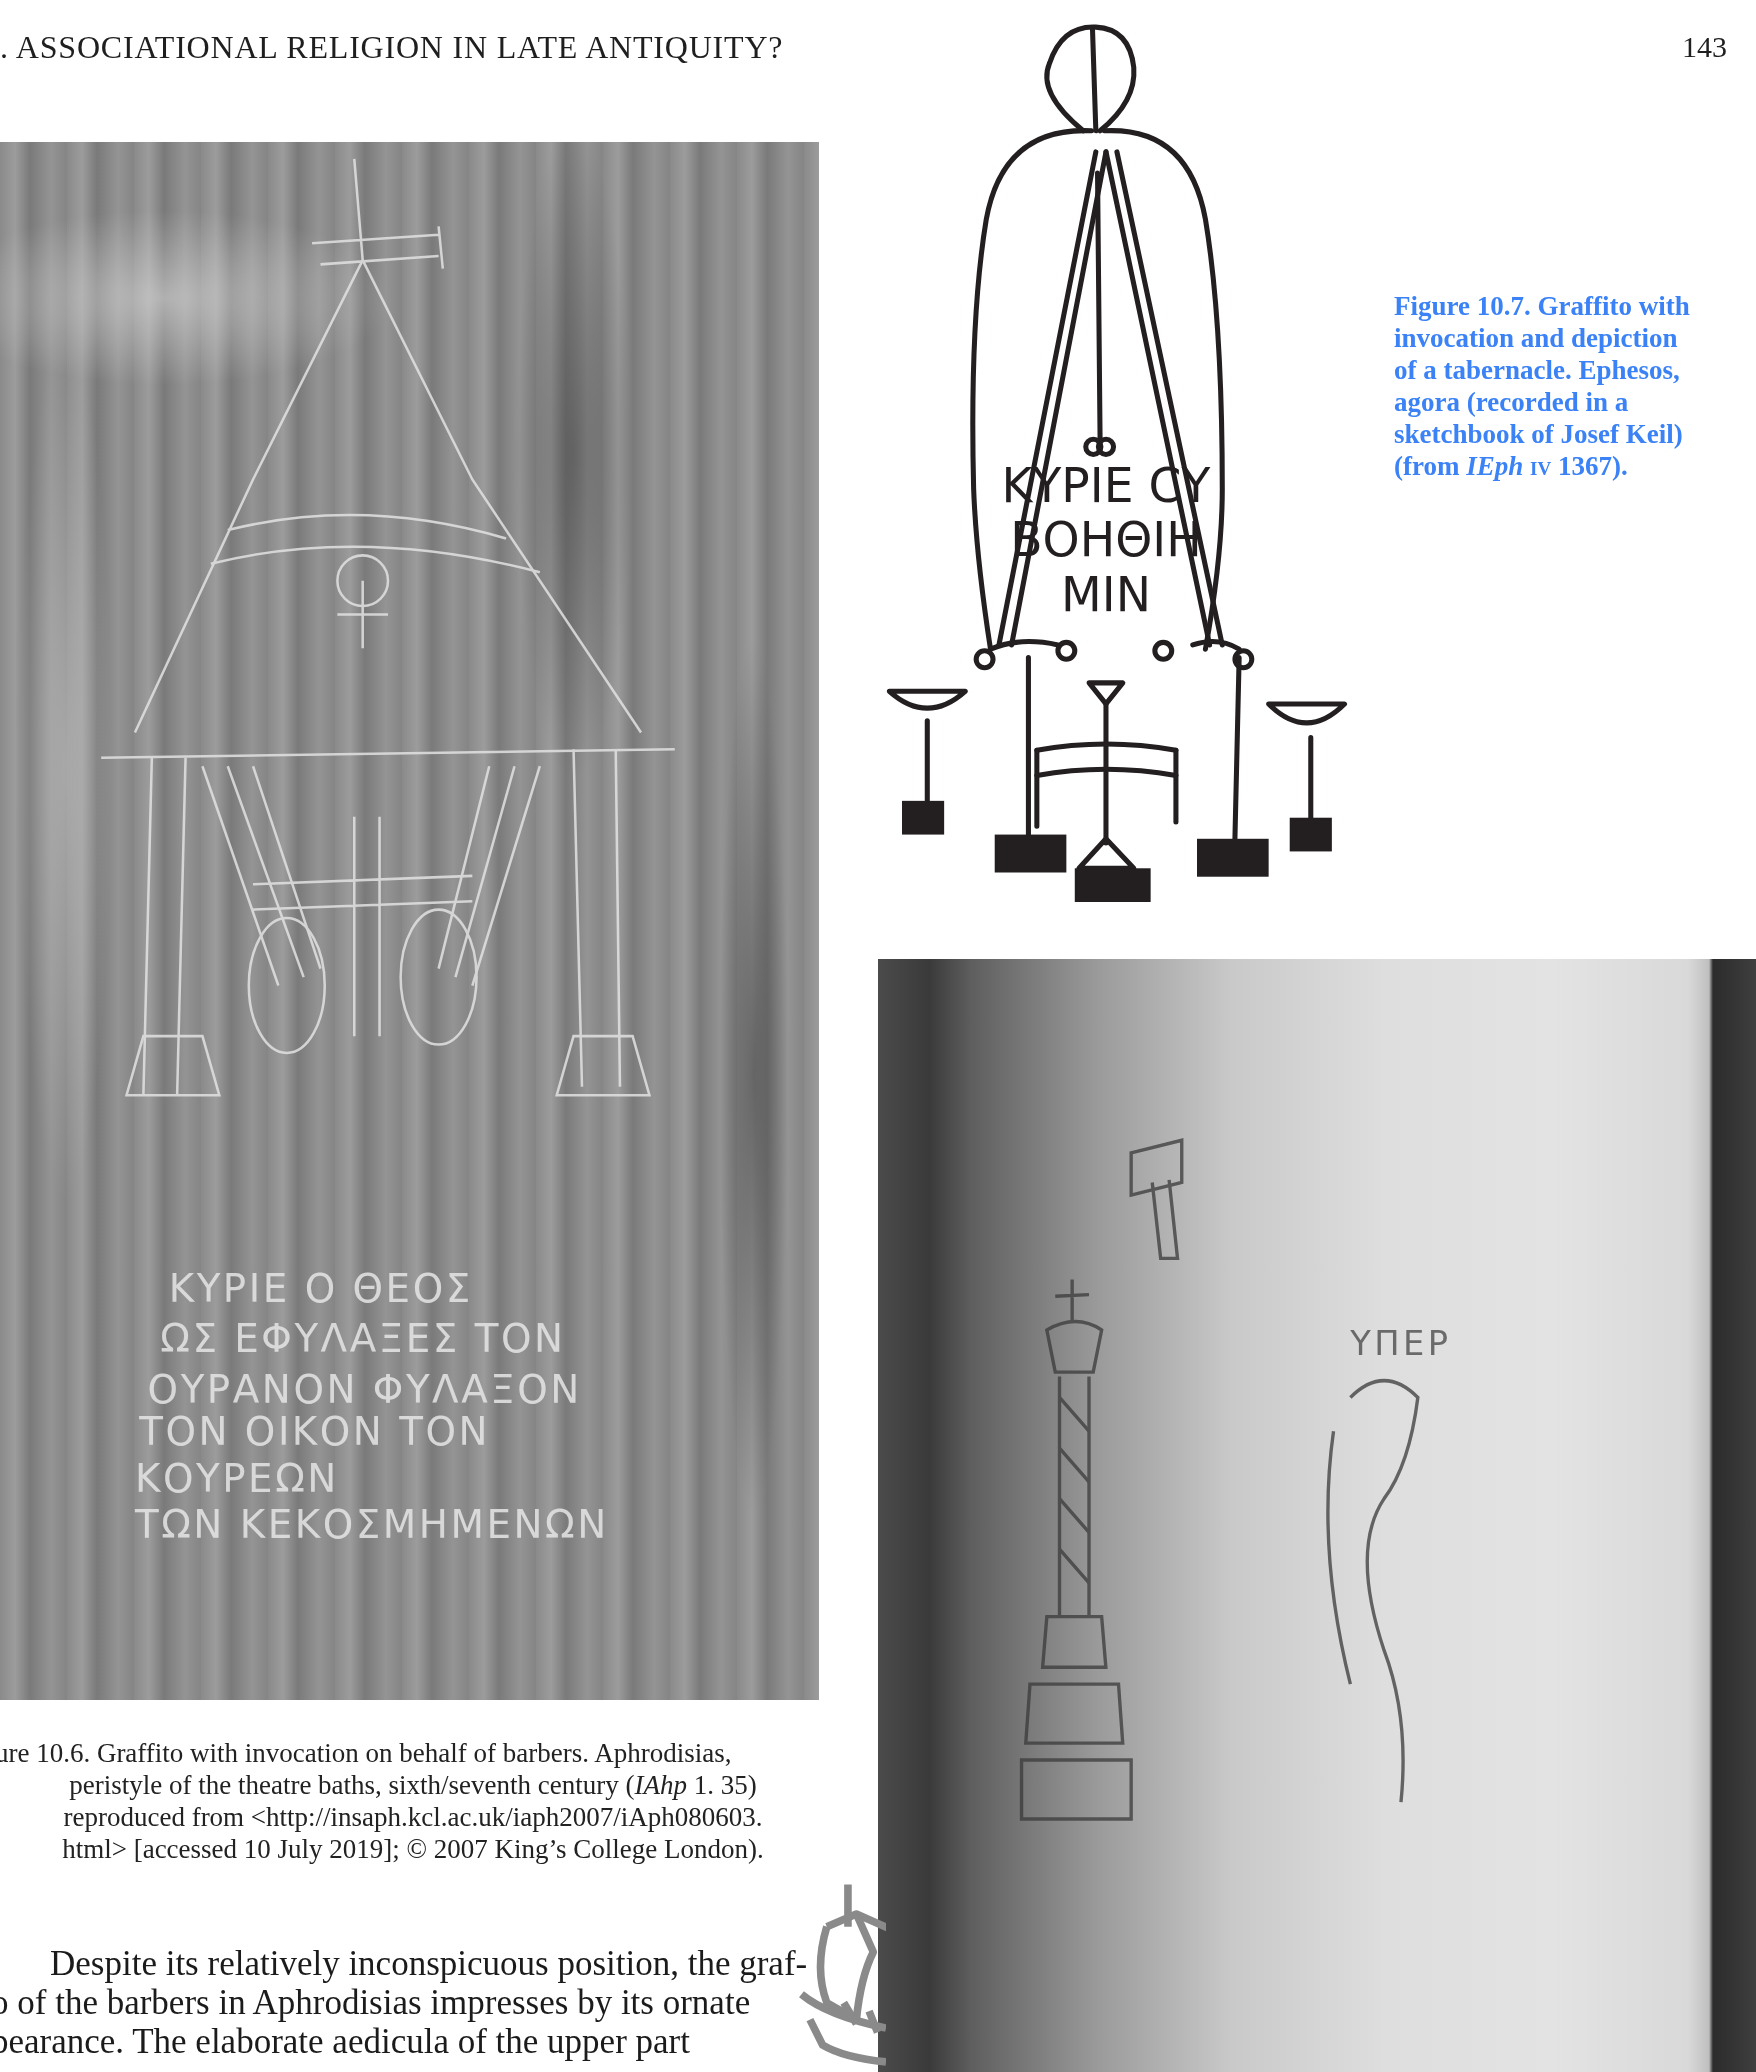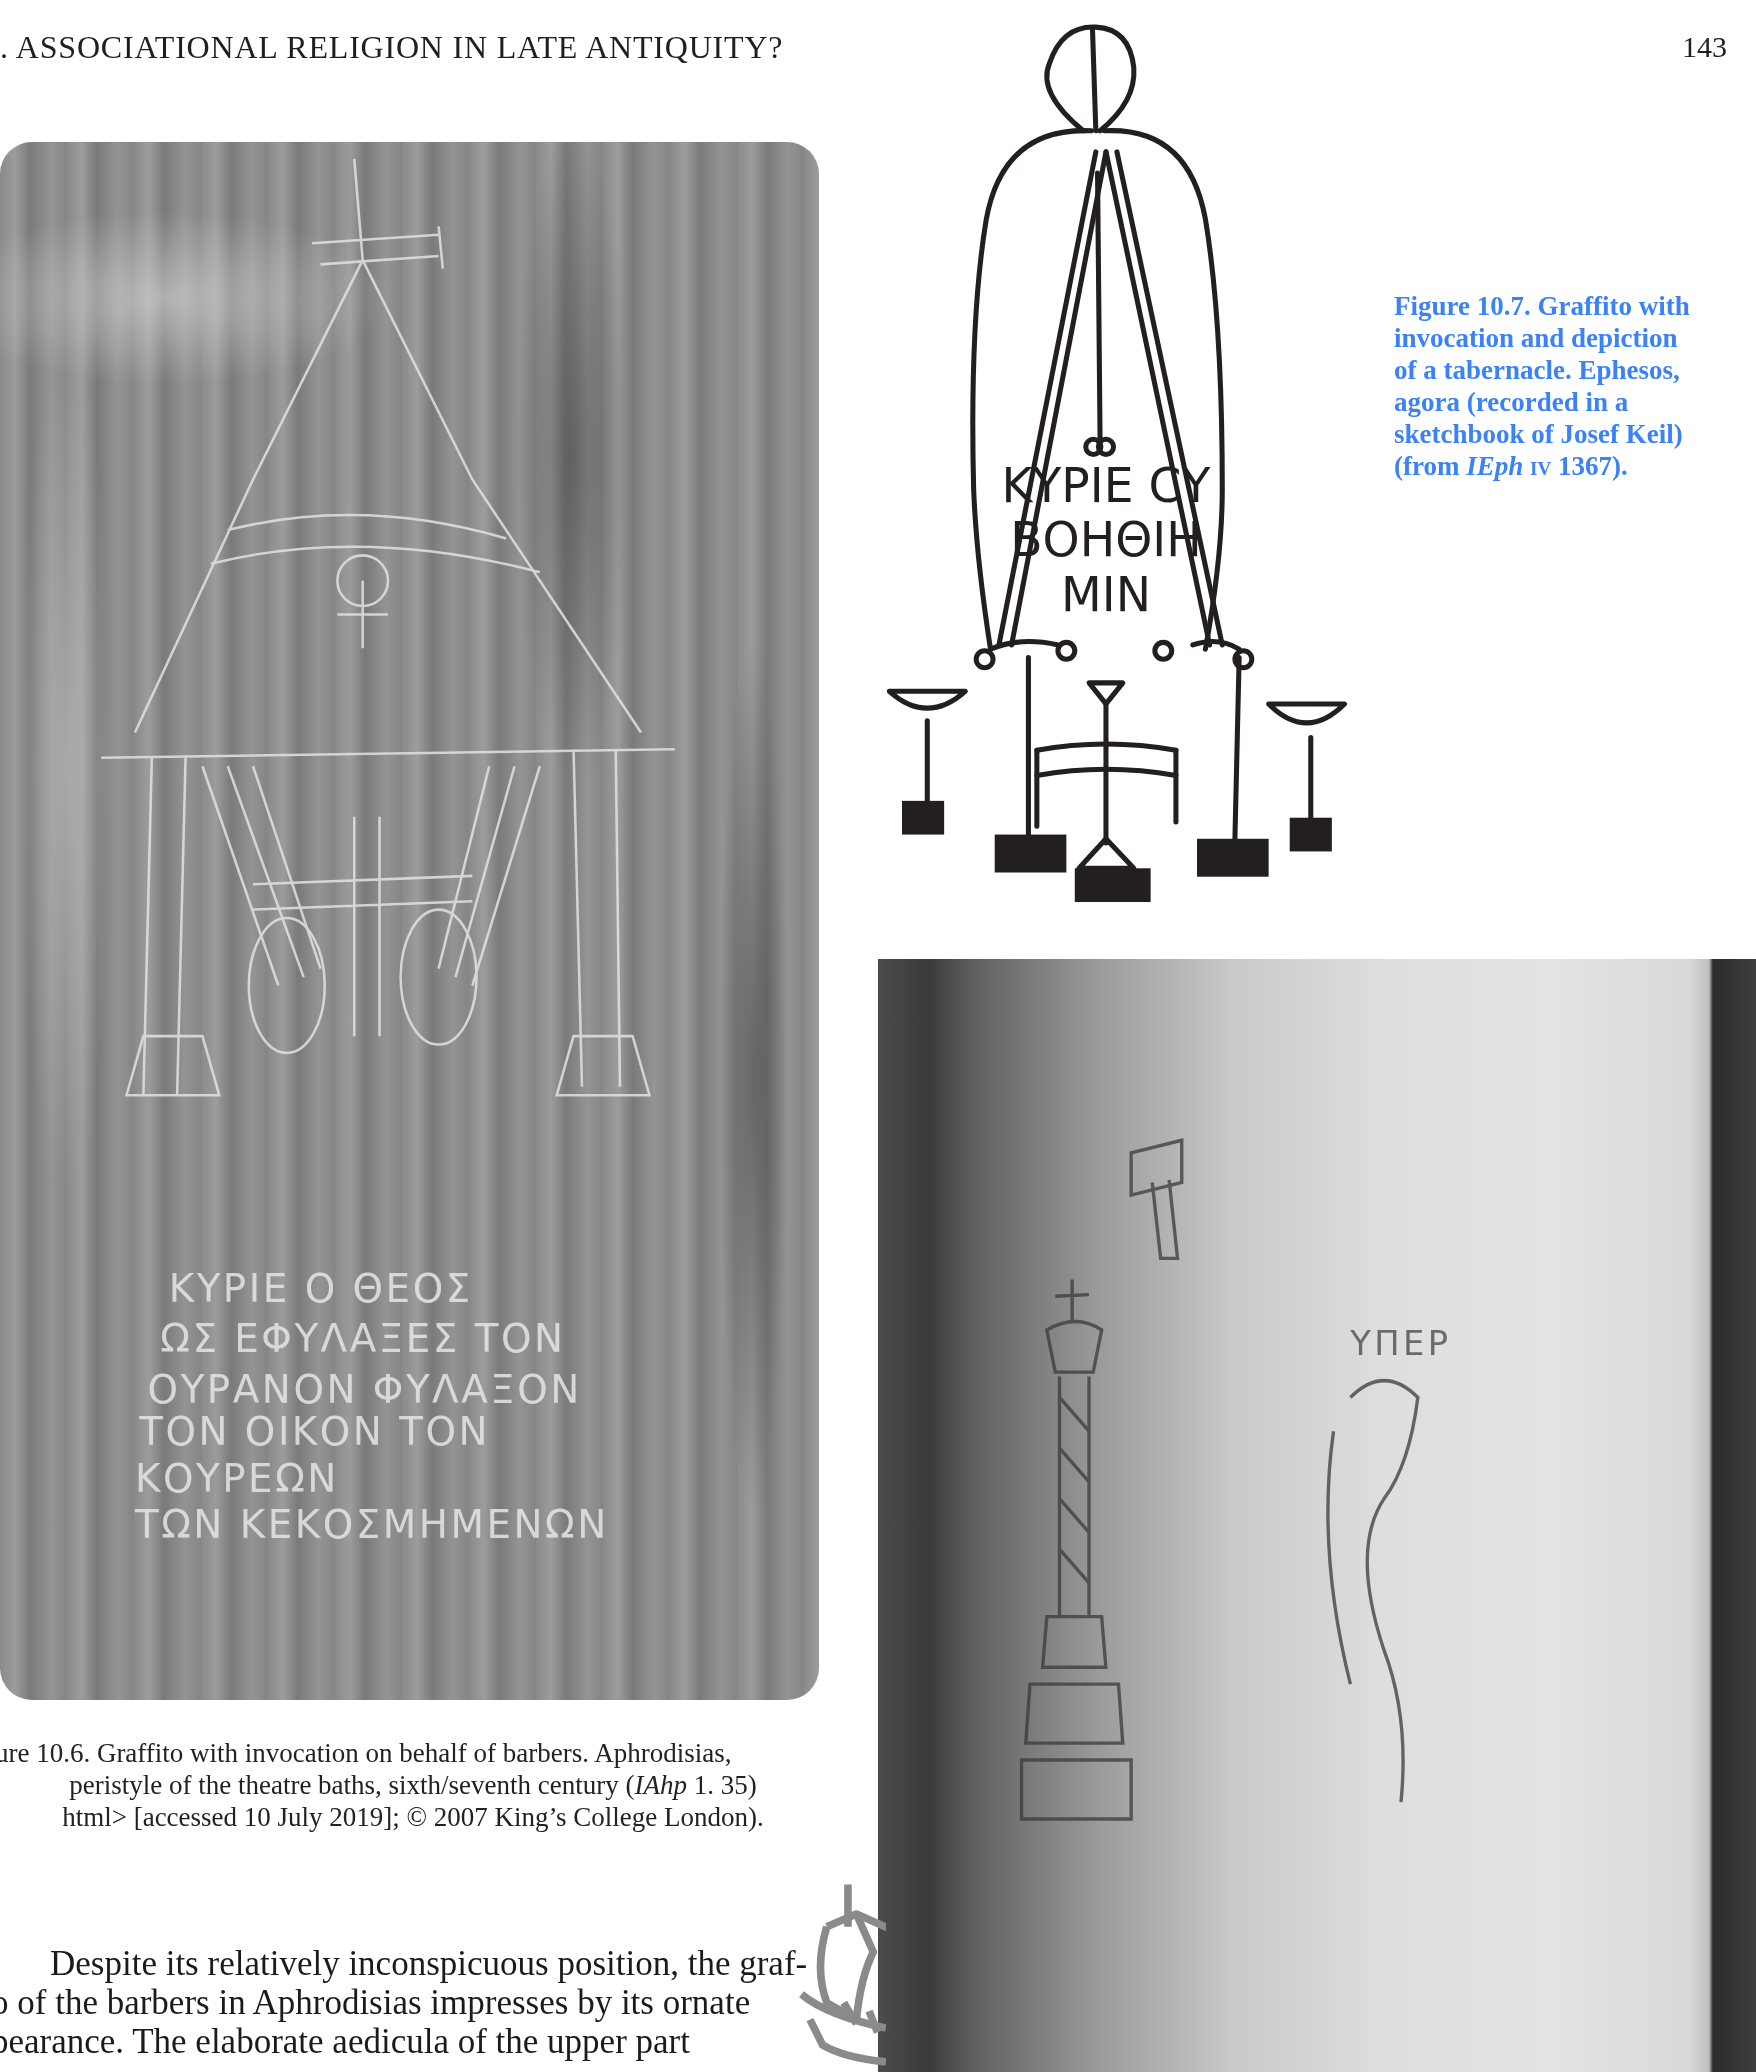--- a/index.html
+++ b/index.html
@@ -9,21 +9,21 @@
   .page-number { position:absolute; left:1682px; top:30px; font-size:30px; }
 
   
   .photo-left { position:absolute; left:0; top:142px; width:819px; height:1558px; overflow:hidden;
     background:
       radial-gradient(ellipse 40% 8% at 20% 10%, rgba(220,220,220,.55), transparent 70%),
       radial-gradient(ellipse 10% 30% at 70% 20%, rgba(60,60,60,.45), transparent 70%),
       radial-gradient(ellipse 8% 40% at 8% 40%, rgba(200,200,200,.5), transparent 70%),
       radial-gradient(ellipse 6% 40% at 92% 60%, rgba(50,50,50,.5), transparent 70%),
       repeating-linear-gradient(90deg, #8a8a8a 0px, #9c9c9c 15px, #7a7a7a 30px, #949494 51px, #858585 67px),
-      #8c8c8c; border-radius: 32px; }
+      #8c8c8c; }
   .photo-left svg { position:absolute; left:0; top:0; }
 
   
   .drawing { position:absolute; left:885px; top:17px; width:506px; height:885px; }
 
   .caption-right { position:absolute; left:1394px; top:290px; width:354px; font-size:27px; line-height:32px; color:#3b82f6;font-weight:bold; }
   .caption-right .ln { display:block; white-space:nowrap; }
   .caption-left { position:absolute; left:0; top:1737px; width:826px; font-size:27px; line-height:32px; text-align:center; color:#222; }
   .caption-left .ln { display:block; white-space:nowrap; }
   .caption-left .ln.first { text-align:left; padding-left:0; margin-left:-18.6px; }
@@ -161,20 +161,21 @@
     </g>
     <g fill="#3a3a3a" opacity="0.7" font-family="DejaVu Sans, sans-serif" font-size="40" letter-spacing="4">
       <text x="560" y="470">ΥΠΕΡ</text>
     </g>
   </svg>
 </div>
 
 <div class="caption-left">
   <span class="ln first">gure 10.6. Graffito with invocation on behalf of barbers. Aphrodisias,</span>
   <span class="ln"><span>peristyle of the theatre baths, sixth/seventh century (</span><em>IAhp</em><span> 1. 35)</span></span>
+  <span class="ln">reproduced from &lt;http://insaph.kcl.ac.uk/iaph2007/iAph080603.</span>
   <span class="ln">html&gt; [accessed 10 July 2019]; © 2007 King’s College London).</span>
 </div>
 
 <div class="body-text">
   <span class="ln indent">Despite its relatively inconspicuous position, the graf-</span>
   <span class="ln cont">o of the barbers in Aphrodisias impresses by its ornate</span>
   <span class="ln cont">pearance. The elaborate aedicula of the upper part</span>
 </div>
 
 <svg class="logo" viewBox="0 0 110 232">

